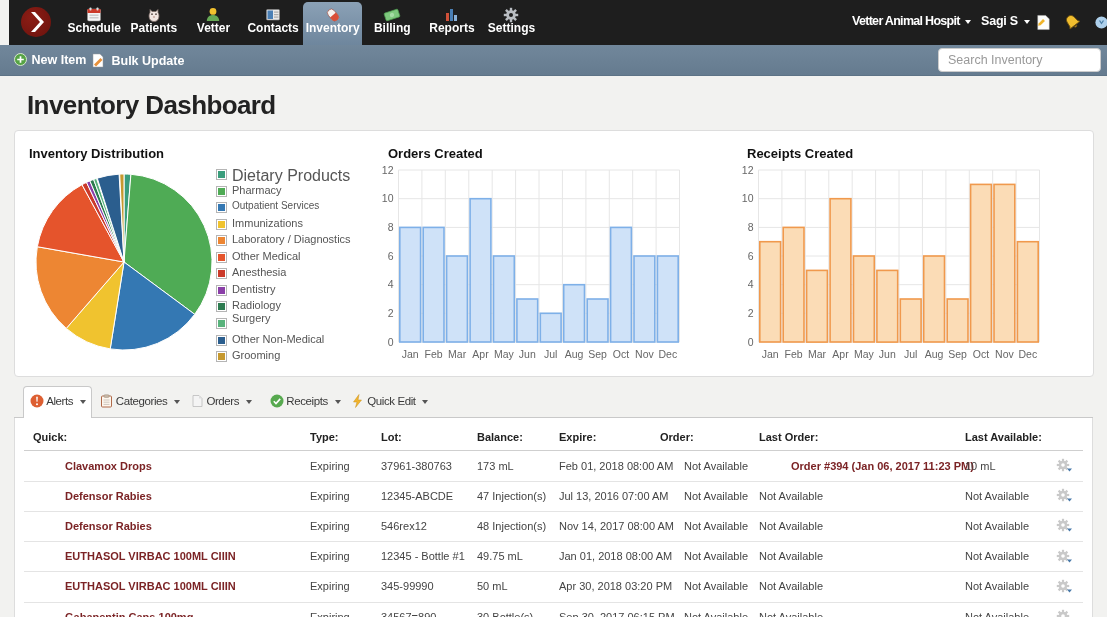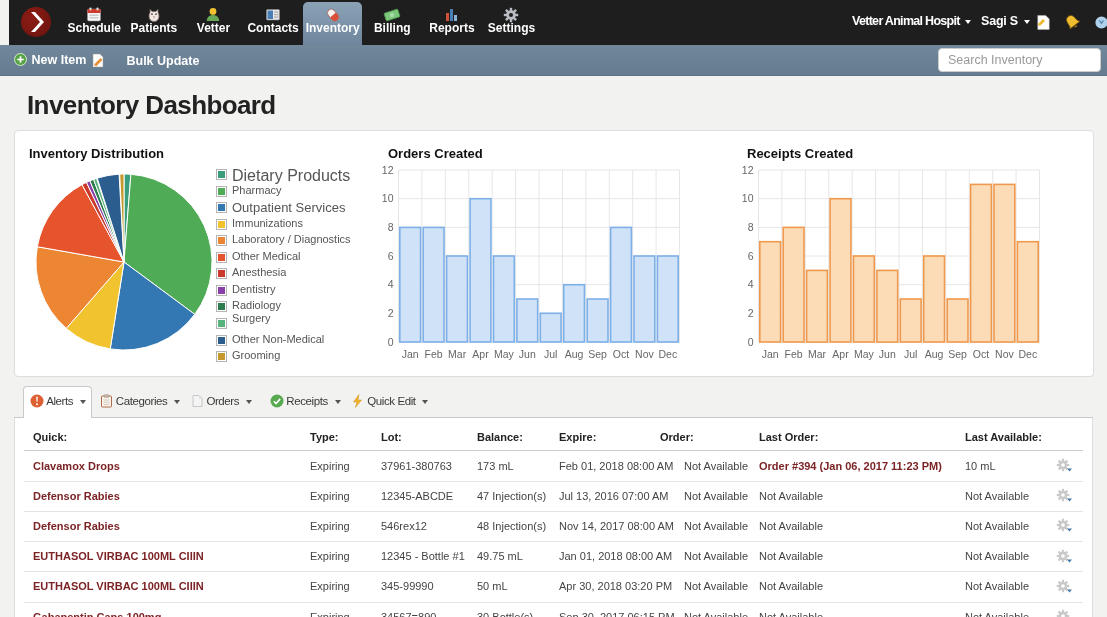--- a/index.html
+++ b/index.html
@@ -14,21 +14,21 @@
 #search { position:absolute; left:938px; top:48px; width:163px; height:24px; background:#fff; border:1px solid #ccc; border-radius:4px; font-size:12.5px; color:#999; line-height:22px; padding-left:9px; }
 h1 { position:absolute; left:27px; top:90px; font-size:26px; color:#222; letter-spacing:-0.6px; }
 #card1 { position:absolute; left:14px; top:130px; width:1080px; height:247px; background:#fff; border:1px solid #ddd; border-radius:4px; }
 .ctitle { position:absolute; font-size:13px; font-weight:bold; color:#111; top:146px; }
 #tabsline { position:absolute; left:14px; top:417px; width:1079px; border-top:1px solid #c9c9c9; }
 #tablecard { position:absolute; left:14px; top:418px; width:1079px; height:199px; background:#fff; border-left:1px solid #ddd; border-right:1px solid #ddd; }
 .tab { position:absolute; top:394px; font-size:11.5px; font-weight:normal; color:#3a3a3a; letter-spacing:-0.4px; }
 #atab { position:absolute; left:23px; top:386px; width:69px; height:32px; background:#fff; border:1px solid #c9c9c9; border-bottom:none; border-radius:4px 4px 0 0; }
 .cell { position:absolute; font-size:11px; color:#444; white-space:nowrap; }
 .hb { font-weight:bold; color:#222; }
-.mr { color:#7b2325; }
+.mr { color:#7b2325;margin-left:32px; }
 .b { font-weight:bold; }
 .caret { display:inline-block; width:0; height:0; border-left:3.5px solid transparent; border-right:3.5px solid transparent; border-top:4px solid currentColor; vertical-align:middle; margin-left:4px; }
 </style></head>
 <body>
 <div id="nav">
 <div class="nitem" style="left:55.5px">
       <div class="nicon"><svg width="18" height="17" viewBox="0 0 18 17">
           <rect x="2.5" y="3" width="13" height="12" rx="1.5" fill="#f5f5f5" stroke="#999" stroke-width="0.5"></rect>
           <path d="M2.5 3 h13 v4 h-13 z" fill="#cc3a2a"></path>
           <rect x="4.5" y="1.5" width="2" height="3" rx="0.8" fill="#ddd"></rect>
@@ -126,21 +126,21 @@
       </svg></div>
 </div>
 <div id="subbar">
 <div class="sbtn" style="left:14px"><svg width="13" height="13" viewBox="0 0 13 13" style="vertical-align:-2px">
         <circle cx="6.5" cy="6.5" r="6" fill="#56a345" stroke="#d8e8d0" stroke-width="1"></circle>
         <path d="M6.5 3.2 v6.6 M3.2 6.5 h6.6" stroke="#fff" stroke-width="1.7"></path>
       </svg> <span style="margin-left:1px">New Item</span></div>
 <div class="sbtn" style="left:91px"><svg width="14" height="15" viewBox="0 0 14 15" style="vertical-align:-3px">
         <path d="M2 1 h7 l3 3 v10 h-10 z" fill="#fff" stroke="#999" stroke-width="0.5"></path>
         <path d="M3 14 l6.5-6.5 2 2 L5 16z" fill="#e8913b" transform="translate(0,-2.5)"></path>
-      </svg> <span style="margin-left:18px">Bulk Update</span></div>
+      </svg> <span style="margin-left:3px">Bulk Update</span></div>
 </div>
 <div id="search">Search Inventory</div>
 <h1>Inventory Dashboard</h1>
 <div id="card1"></div>
 <div class="ctitle" style="left:29px">Inventory Distribution</div>
 <div class="ctitle" style="left:388px">Orders Created</div>
 <div class="ctitle" style="left:747px">Receipts Created</div>
 <svg width="1107" height="250" style="position:absolute;left:0;top:130px" viewBox="0 130 1107 250">
     <path d="M124.0,262.0 L124.00,174.00 A88,88 0 0 1 130.90,174.27 Z" fill="#3a9d7c" stroke="#ffffff" stroke-width="1.0" stroke-linejoin="round"></path>
     <path d="M124.0,262.0 L130.90,174.27 A88,88 0 0 1 194.74,314.34 Z" fill="#4fab55" stroke="#ffffff" stroke-width="1.0" stroke-linejoin="round"></path>
@@ -263,21 +263,21 @@
     <div style="width:7px;height:7px;background:#3a9d7c"></div>
   </div>
 <div style="position:absolute;left:232px;top:167px;font-size:16px;color:#555">Dietary Products</div>
 <div style="position:absolute;left:216px;top:186px;width:11px;height:11px;border:1px solid #b5b5b5;background:#fff;padding:1px">
     <div style="width:7px;height:7px;background:#4fab55"></div>
   </div>
 <div style="position:absolute;left:232px;top:184px;font-size:11px;color:#555">Pharmacy</div>
 <div style="position:absolute;left:216px;top:202px;width:11px;height:11px;border:1px solid #b5b5b5;background:#fff;padding:1px">
     <div style="width:7px;height:7px;background:#3478b3"></div>
   </div>
-<div style="position:absolute;left:232px;top:200px;font-size:13px;color:#555">Outpatient Services</div>
+<div style="position:absolute;left:232px;top:200px;font-size:10px;color:#555">Outpatient Services</div>
 <div style="position:absolute;left:216px;top:219px;width:11px;height:11px;border:1px solid #b5b5b5;background:#fff;padding:1px">
     <div style="width:7px;height:7px;background:#f0c32f"></div>
   </div>
 <div style="position:absolute;left:232px;top:217px;font-size:11px;color:#555">Immunizations</div>
 <div style="position:absolute;left:216px;top:235px;width:11px;height:11px;border:1px solid #b5b5b5;background:#fff;padding:1px">
     <div style="width:7px;height:7px;background:#ed8633"></div>
   </div>
 <div style="position:absolute;left:232px;top:233px;font-size:11px;color:#555">Laboratory / Diagnostics</div>
 <div style="position:absolute;left:216px;top:252px;width:11px;height:11px;border:1px solid #b5b5b5;background:#fff;padding:1px">
     <div style="width:7px;height:7px;background:#e5542c"></div>

